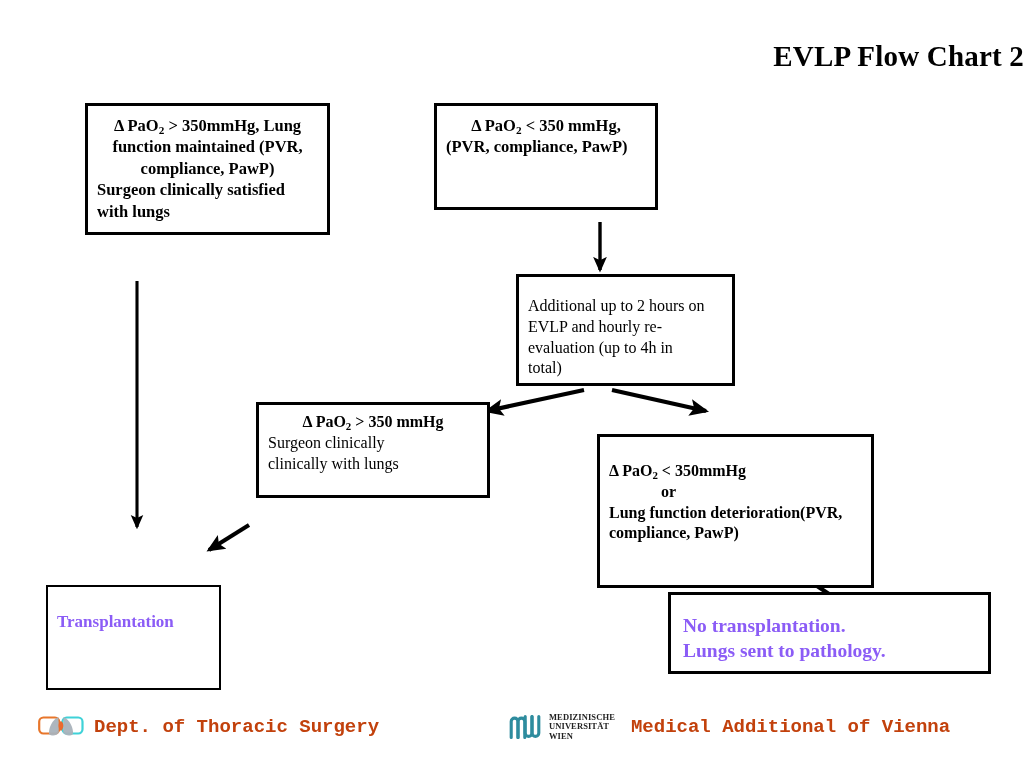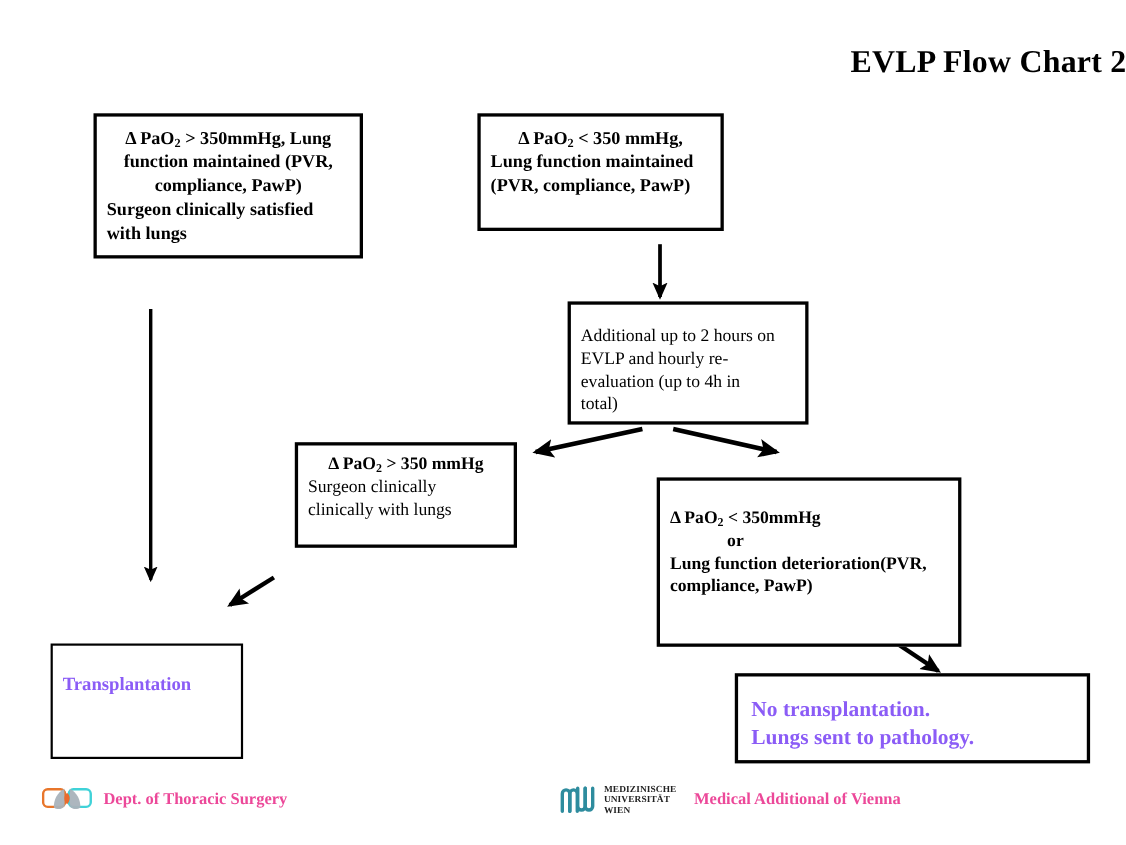--- a/index.html
+++ b/index.html
@@ -87,24 +87,24 @@
     pointer-events: none;
   }
 
   
   .footer-item {
     position: absolute;
     display: flex;
     align-items: center;
   }
   .footer-label {
-    font-family: Liberation Serif, serif;
+    font-family: Liberation Mono, monospace;
     font-weight: bold;
-    font-size: 15px;
-    color: #ec4899;
+    font-size: 19px;
+    color: #c2410c;
     white-space: nowrap;
   }
   .logo-lungs {
     position: relative;
     width: 46px;
     height: 30px;
     margin-right: 10px;
     flex: 0 0 auto;
   }
   .logo-muw {
@@ -158,35 +158,34 @@
       <span class="ln bold ctr">function maintained (PVR,</span>
       <span class="ln bold ctr">compliance, PawP)</span>
       <span class="ln bold lft">Surgeon clinically satisfied</span>
       <span class="ln bold lft">with lungs</span>
     </div>
   </div>
 
   <div class="box b2" style="left:434px; top:103px; width:224px; height:107px;">
     <div class="lines" style="top:9px;">
       <span class="ln bold ctr"><span>Δ PaO</span><sub>2</sub><span> &lt; 350 mmHg,</span></span>
-      <span class="ln bold lft">Lung function maintained</span>
       <span class="ln bold lft">(PVR, compliance, PawP)</span>
     </div>
   </div>
 
   <div class="box b3" style="left:516px; top:274px; width:219px; height:112px;">
     <div class="lines" style="top:19px;">
       <span class="ln normal lft">Additional up to 2 hours on</span>
       <span class="ln normal lft">EVLP and hourly re-</span>
       <span class="ln normal lft">evaluation (up to 4h in</span>
       <span class="ln normal lft">total)</span>
     </div>
   </div>
 
-  <div class="box b4" style="left:268px; top:402px; width:202px; height:96px;">
+  <div class="box b4" style="left:256px; top:402px; width:234px; height:96px;">
     <div class="lines" style="top:7px;">
       <span class="ln bold ctr"><span>Δ PaO</span><sub>2</sub><span> &gt; 350 mmHg</span></span>
       <span class="ln normal lft">Surgeon clinically</span>
       <span class="ln normal lft">clinically with lungs</span>
     </div>
   </div>
 
   <div class="box b5" style="left:597px; top:434px; width:277px; height:154px;">
     <div class="lines" style="top:24px;">
       <span class="ln bold lft"><span>Δ PaO</span><sub>2</sub><span> &lt; 350mmHg</span></span>
@@ -195,21 +194,21 @@
       <span class="ln bold lft">compliance, PawP)</span>
     </div>
   </div>
 
   <div class="box b6 thin" style="left:46px; top:585px; width:175px; height:105px;">
     <div class="lines" style="top:24px;">
       <span class="ln bold lft red">Transplantation</span>
     </div>
   </div>
 
-  <div class="box b7" style="left:668px; top:612px; width:323px; height:82px;">
+  <div class="box b7" style="left:668px; top:592px; width:323px; height:82px;">
     <div class="lines" style="top:18px; padding:0 12px;">
       <span class="ln bold lft red">No transplantation.</span>
       <span class="ln bold lft red">Lungs sent to pathology.</span>
     </div>
   </div>
 
   <div class="footer-item" style="left:38px; top:712px;">
     <span class="logo-lungs">
       <svg viewBox="0 0 46 30" width="46" height="30" xmlns="http://www.w3.org/2000/svg">
         <rect x="1.2" y="5.5" width="20" height="16" rx="4.2" ry="4.2" fill="none" stroke="#E8762B" stroke-width="2.2"></rect>

